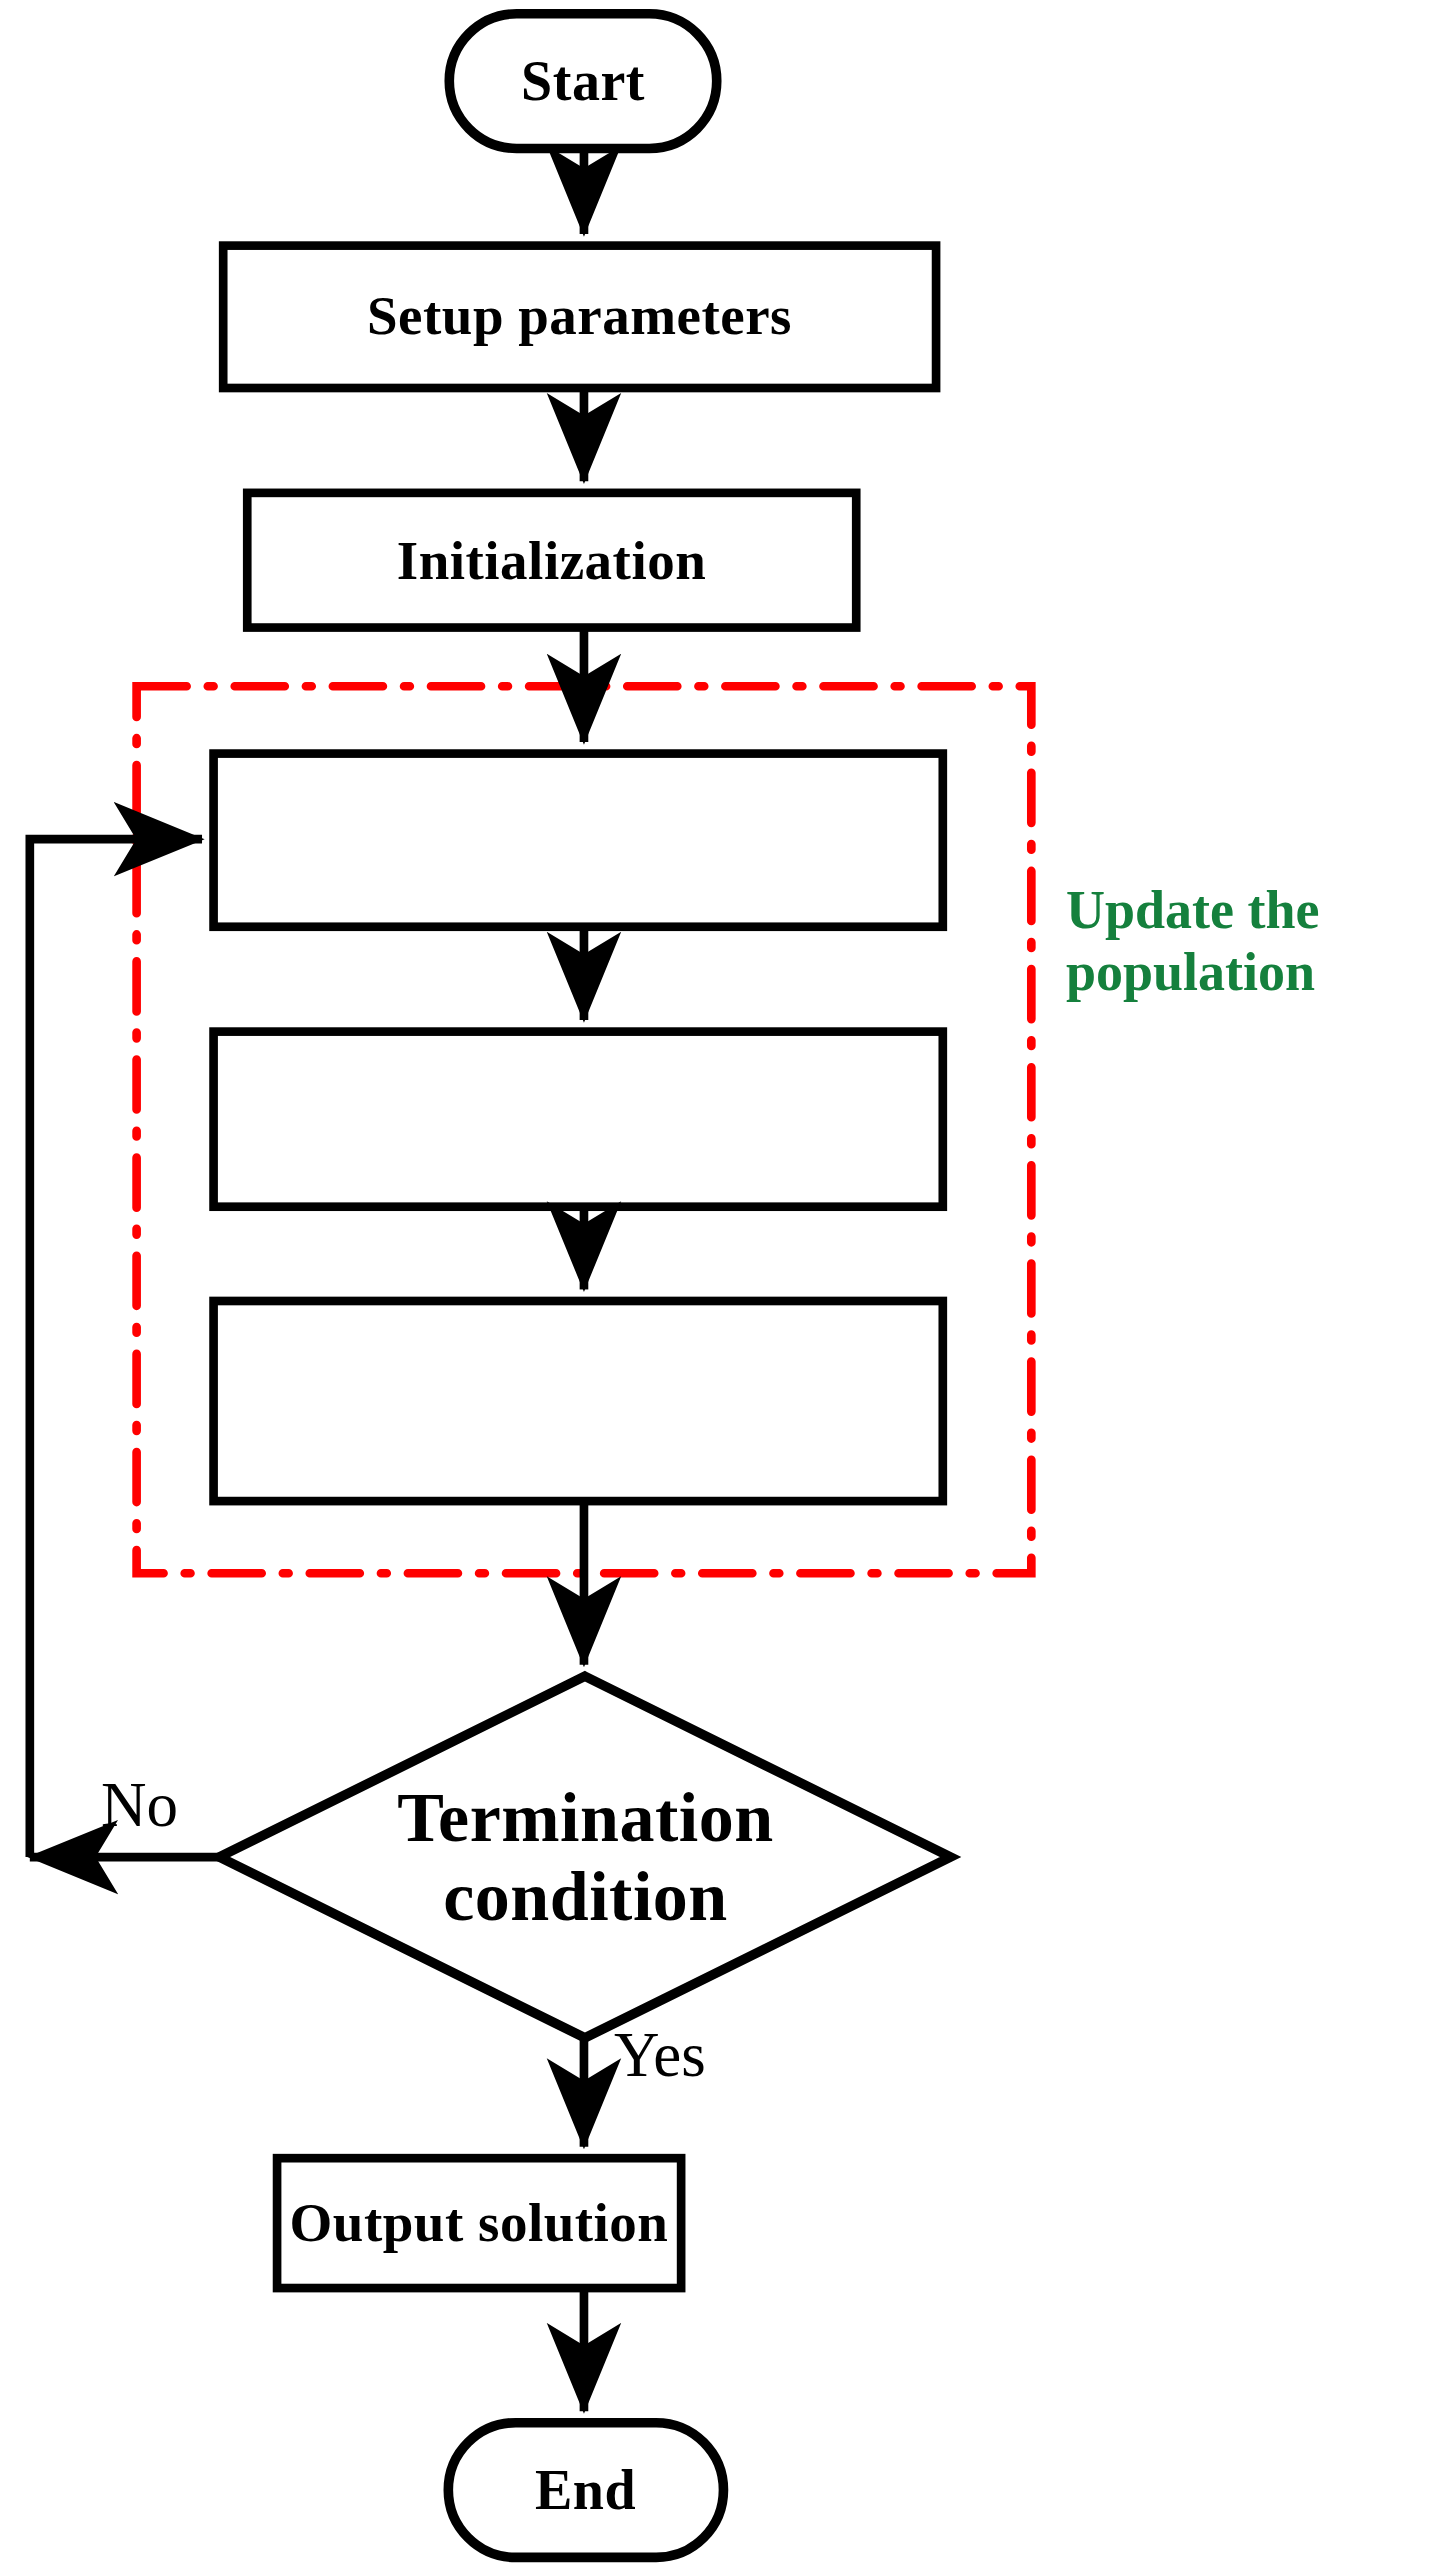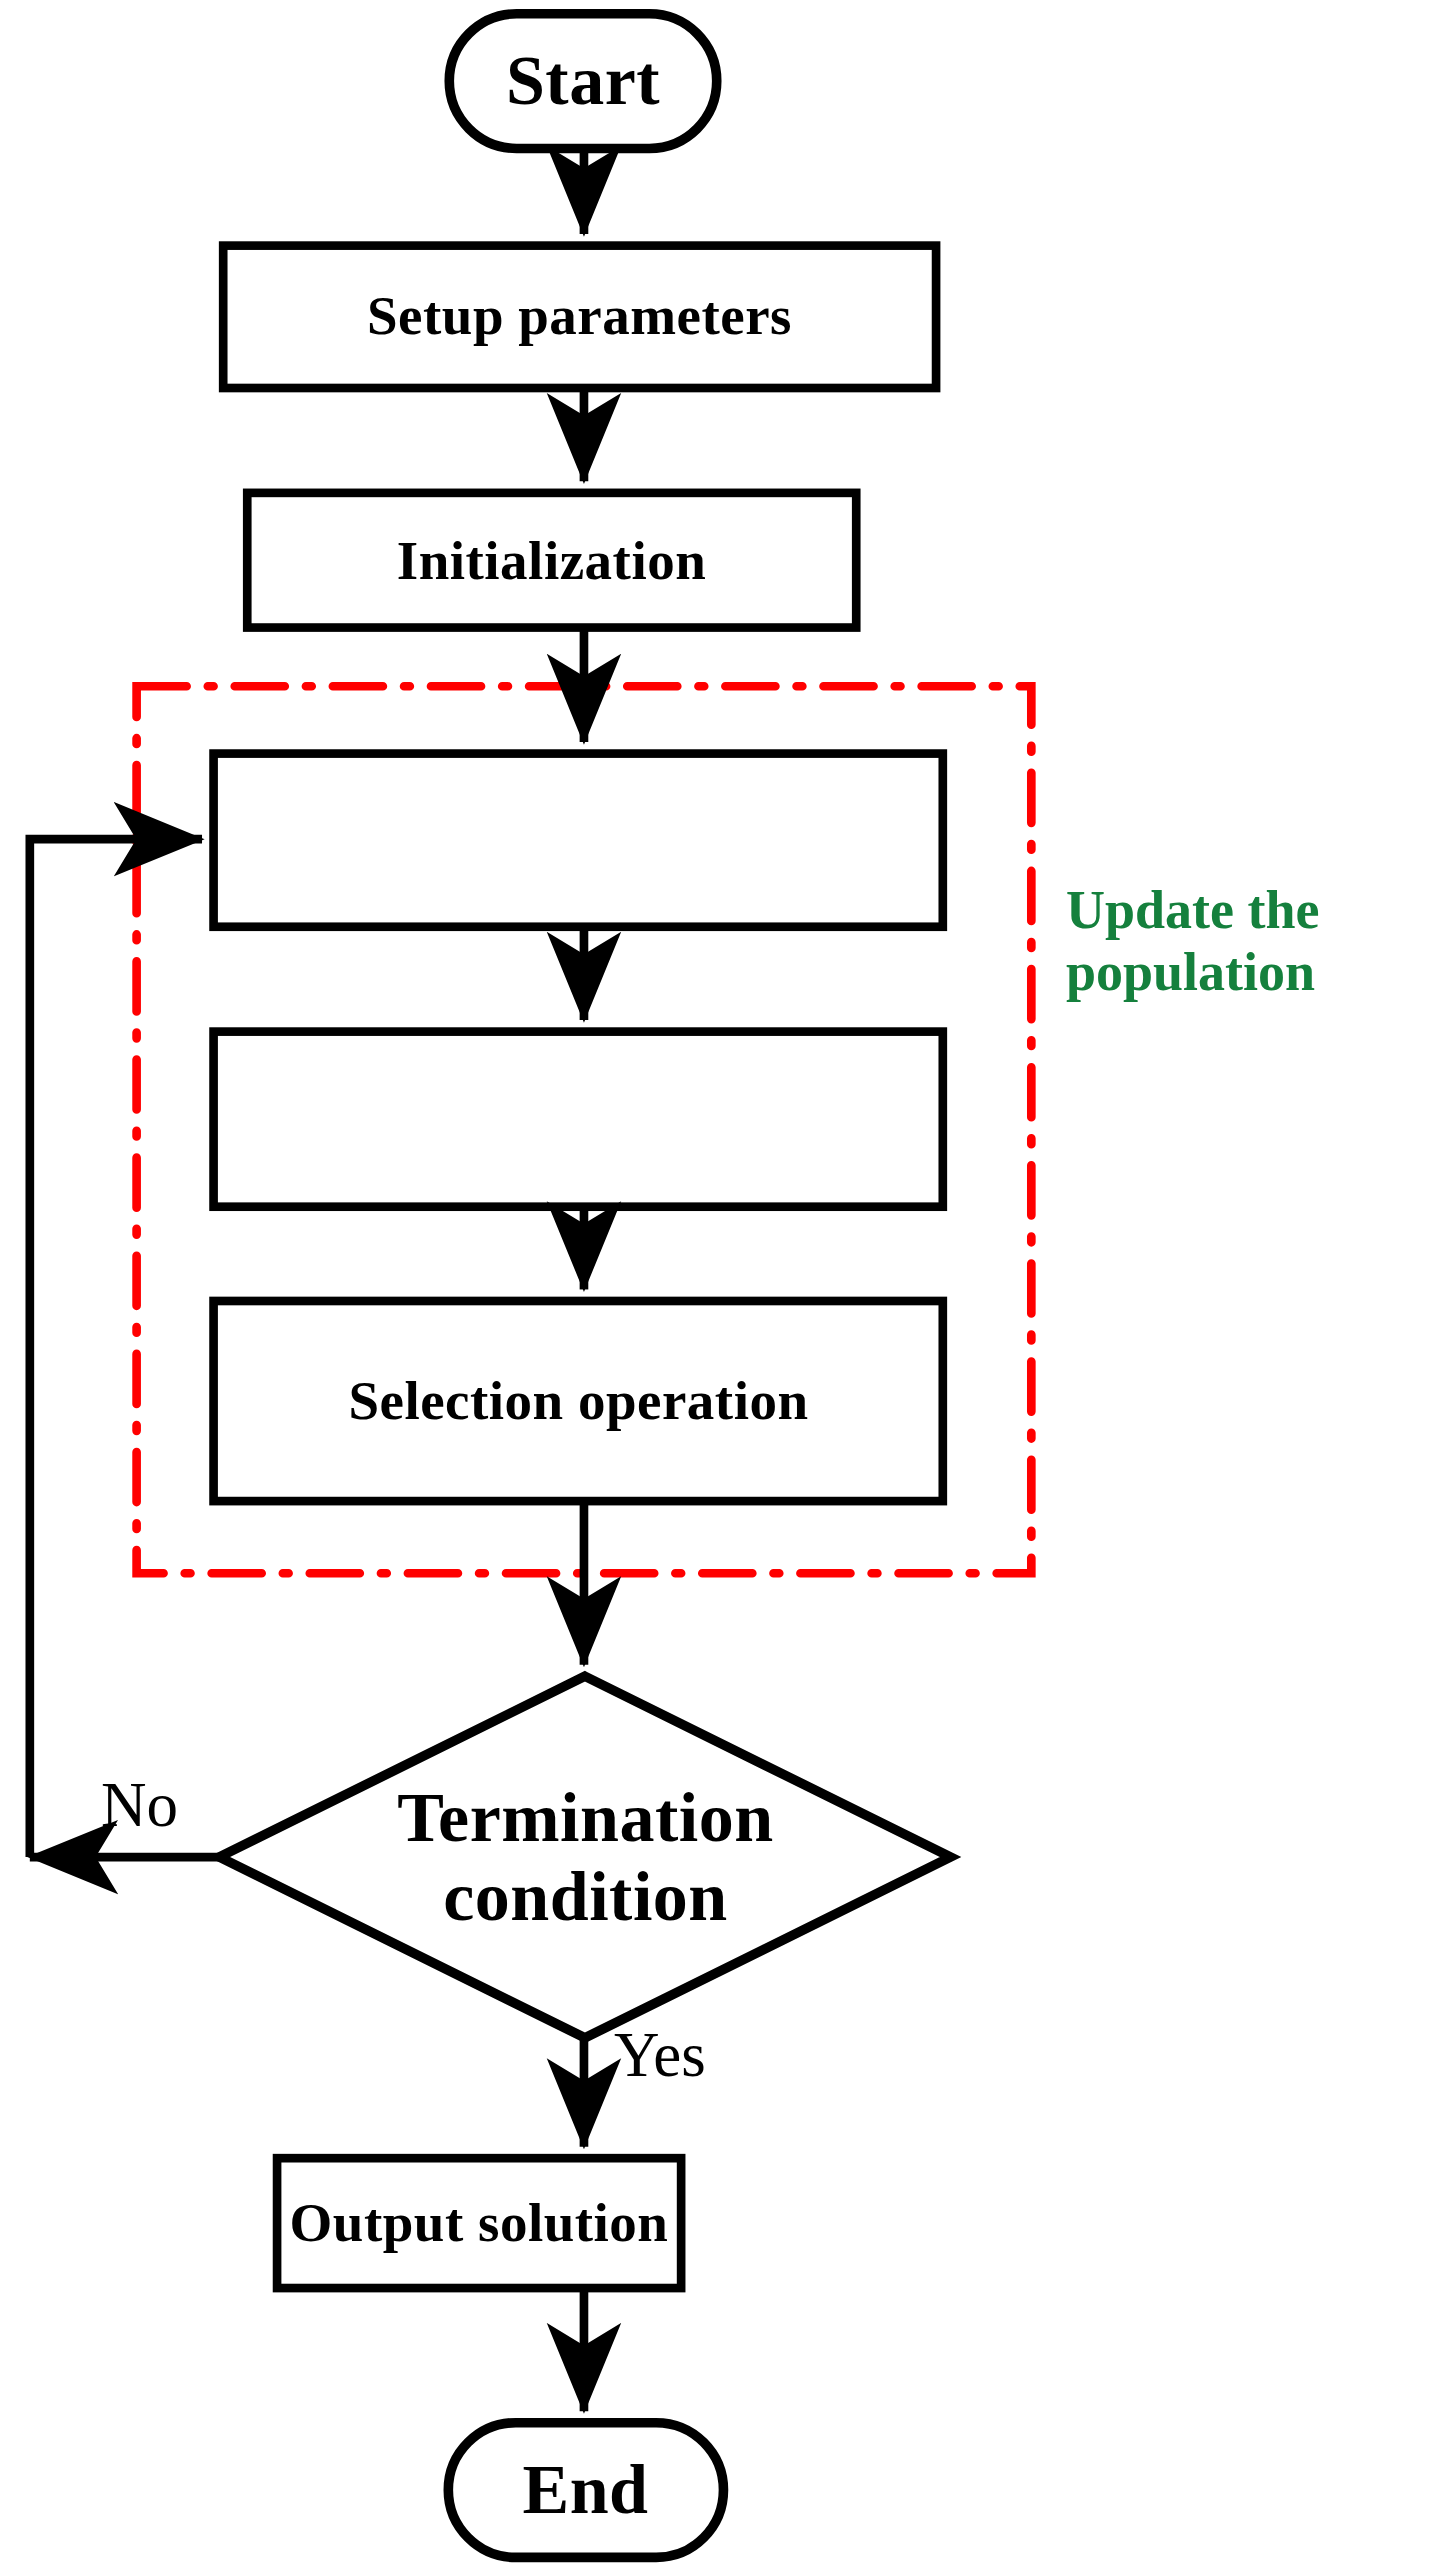--- a/index.html
+++ b/index.html
@@ -29,21 +29,21 @@
     display: flex;
     align-items: center;
     justify-content: center;
     text-align: center;
     font-weight: bold;
     color: #000000;
     line-height: 1.12;
     pointer-events: none;
     white-space: pre-line;
   }
-  .terminal-label { font-size: 70px; letter-spacing: 0.5px; }
+  .terminal-label { font-size: 56px; letter-spacing: 0.5px; }
   .process-label  { font-size: 55px; letter-spacing: 0.5px; }
   .decision-label { font-size: 70px; letter-spacing: 0.5px; }
   .edge-label {
     position: absolute;
     font-weight: normal;
     font-size: 63px;
     color: #000000;
     pointer-events: none;
   }
   .annotation-label {
@@ -128,21 +128,20 @@
   </svg>
 
   <div class="node-label terminal-label" style="left:449px; top:13.5px; width:268px; height:135px;">Start</div>
 
   <div class="node-label process-label" style="left:223px; top:245px; width:713px; height:142px;">Setup parameters</div>
 
   <div class="node-label process-label" style="left:247px; top:493px; width:609px; height:135px;">Initialization</div>
 
 
 
-  <div class="node-label process-label" style="left:214px; top:1301px; width:729px; height:200px;">Selection operation</div>
 
   <div class="node-label decision-label" style="left:316px; top:1742px; width:539px; height:231px;">Termination
 condition</div>
 
   <div class="node-label process-label" style="left:277px; top:2158px; width:404px; height:130px;text-align:right;">Output solution</div>
 
   <div class="node-label terminal-label" style="left:448px; top:2423px; width:275px; height:135px;">End</div>
 
   <div class="edge-label" style="left:101px; top:1769px;">No</div>
 

